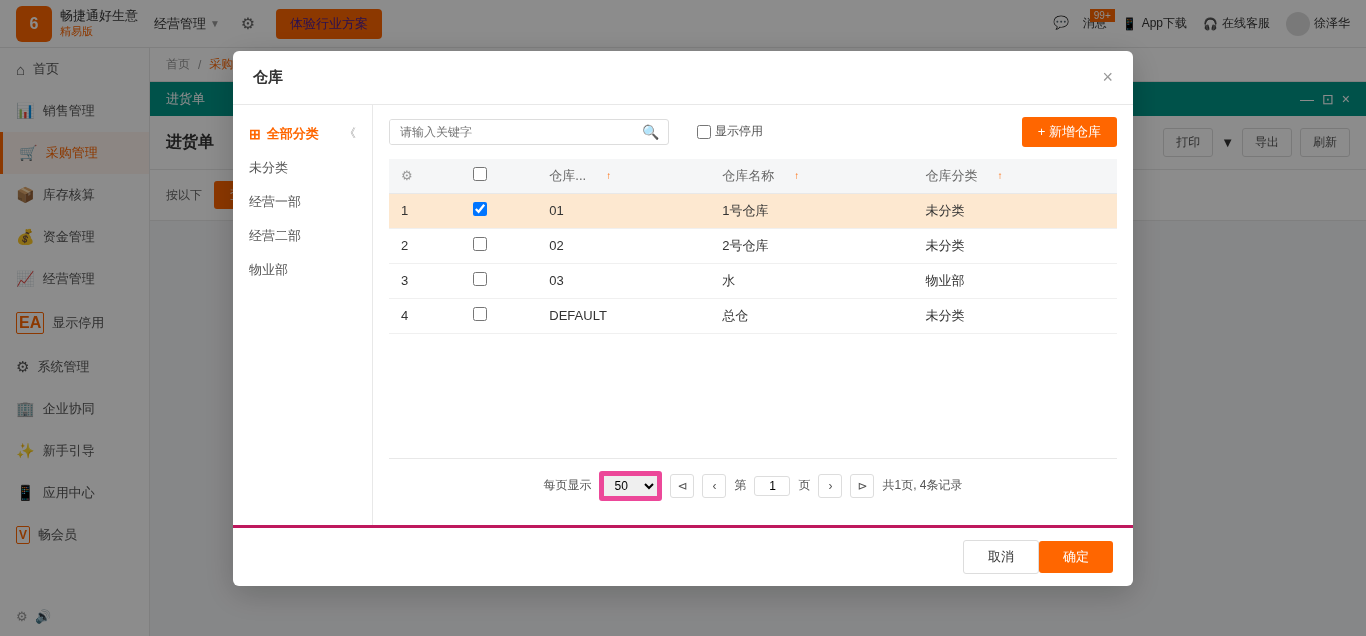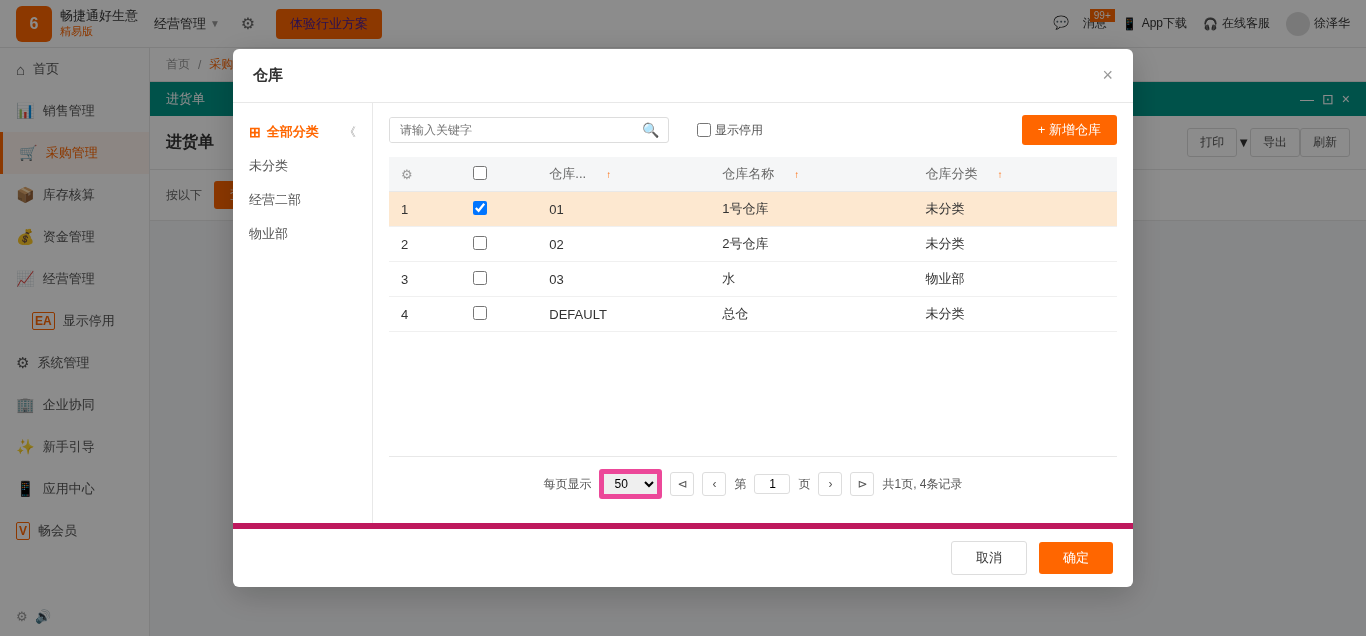--- a/index.html
+++ b/index.html
@@ -151,21 +151,21 @@
 
     .page-header {
       background: #fff;
       padding: 12px 16px;
       border-bottom: 1px solid #e8e8e8;
       display: flex;
       align-items: center;
       justify-content: space-between;
     }
     .page-title { font-size: 16px; font-weight: bold; color: #333; }
-    .page-actions { display: flex; gap: 0; align-items: center; }
+    .page-actions { display: flex; gap: 8px; align-items: center; }
     .action-btn {
       padding: 5px 12px;
       border: 1px solid #ddd;
       background: #fff;
       border-radius: 3px;
       cursor: pointer;
       font-size: 12px;
       color: #555;
     }
 
@@ -390,25 +390,24 @@
       border: 1px solid #ddd;
       border-radius: 3px;
       text-align: center;
       padding: 2px 4px;
       font-size: 12px;
     }
 
     
     .modal-footer {
       padding: 12px 20px;
-      border-top: 6px solid #be185d;
+      border-top: 3px solid #be185d;
       display: flex;
       align-items: center;
       justify-content: flex-end;
-      gap: 12px;
     }
     .cancel-btn {
       background: #fff;
       border: 1px solid #ddd;
       padding: 7px 24px;
       border-radius: 3px;
       cursor: pointer;
       font-size: 13px;
       color: #333;
     }
@@ -502,21 +501,21 @@
     </div>
     <div class="sidebar-item">
       <span class="si-icon">💰</span>
       <span>资金管理</span>
     </div>
     <div class="sidebar-item">
       <span class="si-icon">📈</span>
       <span>经营管理</span>
     </div>
     <div class="sidebar-item">
-      <span class="si-icon" style="font-size:12px;font-weight:bold;color:#f60;border:1px solid #f60;padding:1px 2px;border-radius:2px;margin-left:16px;">EA</span>
+      <span class="si-icon" style="font-size:16px;font-weight:bold;color:#f60;border:1px solid #f60;padding:1px 2px;border-radius:2px;">EA</span>
       <span>显示停用</span>
     </div>
     <div class="sidebar-item">
       <span class="si-icon">⚙</span>
       <span>系统管理</span>
     </div>
     <div class="sidebar-item">
       <span class="si-icon">🏢</span>
       <span>企业协同</span>
     </div>
@@ -585,20 +584,21 @@
 
     <div class="modal-body">
 
       <div class="modal-sidebar">
         <div class="cat-header">
           <span class="cat-icon">⊞</span>
           <span>全部分类</span>
           <button class="collapse-btn">《</button>
         </div>
         <div class="cat-item">未分类</div>
+        <div class="cat-item">经营一部</div>
         <div class="cat-item">经营二部</div>
         <div class="cat-item">物业部</div>
       </div>
 
       <div class="modal-main">
 
         <div class="modal-toolbar">
           <div class="search-box">
             <input type="text" placeholder="请输入关键字" style="">
             <button class="search-icon-btn">🔍</button>

